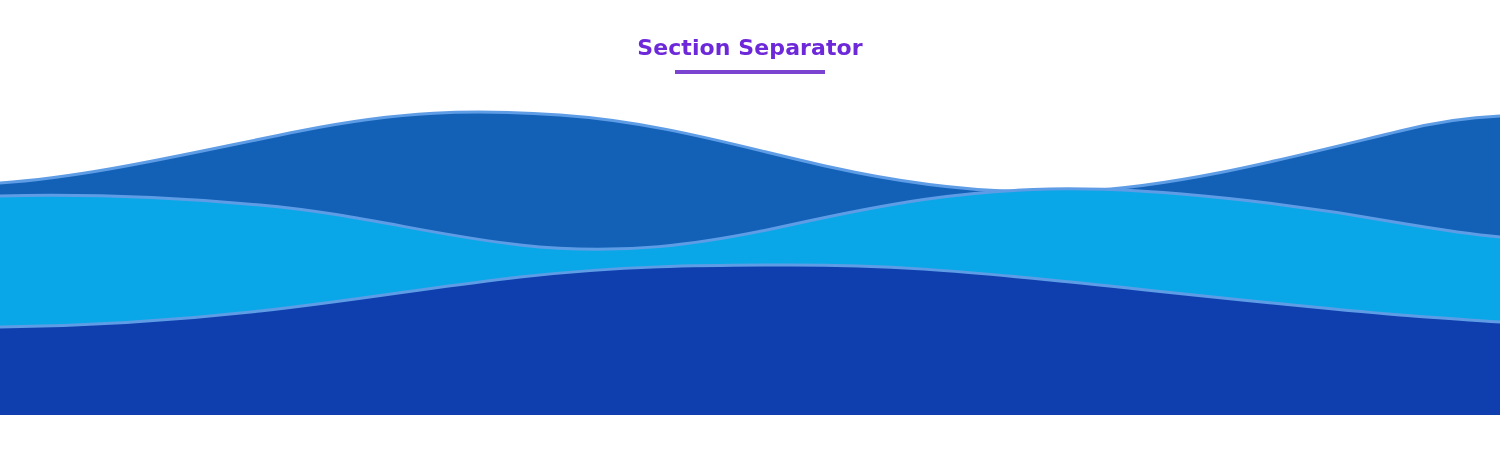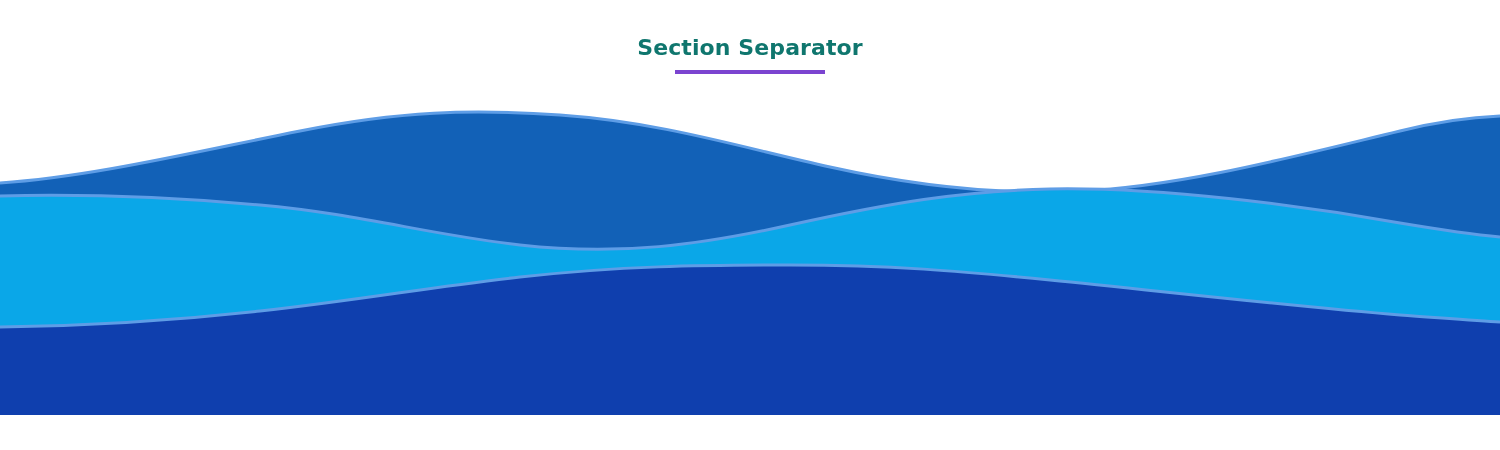--- a/index.html
+++ b/index.html
@@ -63,21 +63,21 @@
     width: 1500px;
     height: 320px;
   }
 </style>
 </head>
 <body>
 
 <div id="screen" style="background: rgb(255, 255, 255); width: 1500px; height: 450px;">
 
   <div class="heading-block">
-    <h2 class="section-title" style="color: #0f766e;">Section Separator</h2>
+    <h2 class="section-title" style="color: #6d28d9;">Section Separator</h2>
     <div class="title-underline" style="background: rgb(123, 68, 208); width: 150px; height: 4px;"></div>
   </div>
 
   <div class="wave-graphic" style="top: 95px; height: 320px;">
     <svg viewBox="0 0 1500 320" preserveAspectRatio="none" xmlns="http://www.w3.org/2000/svg" style="height: 320px;">
 
       <path d="M0,88
                C 90,82 190,58 300,36
                C 400,16 470,14 560,20
                C 660,27 740,52 830,72

